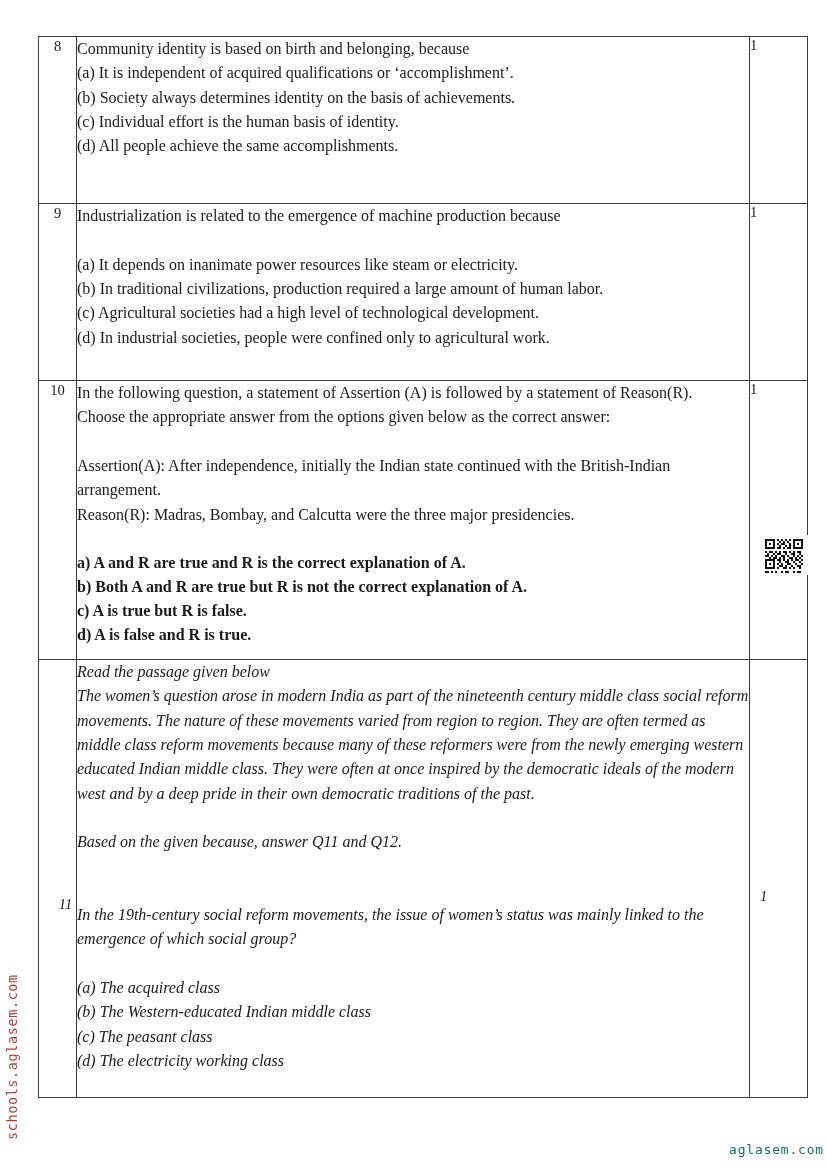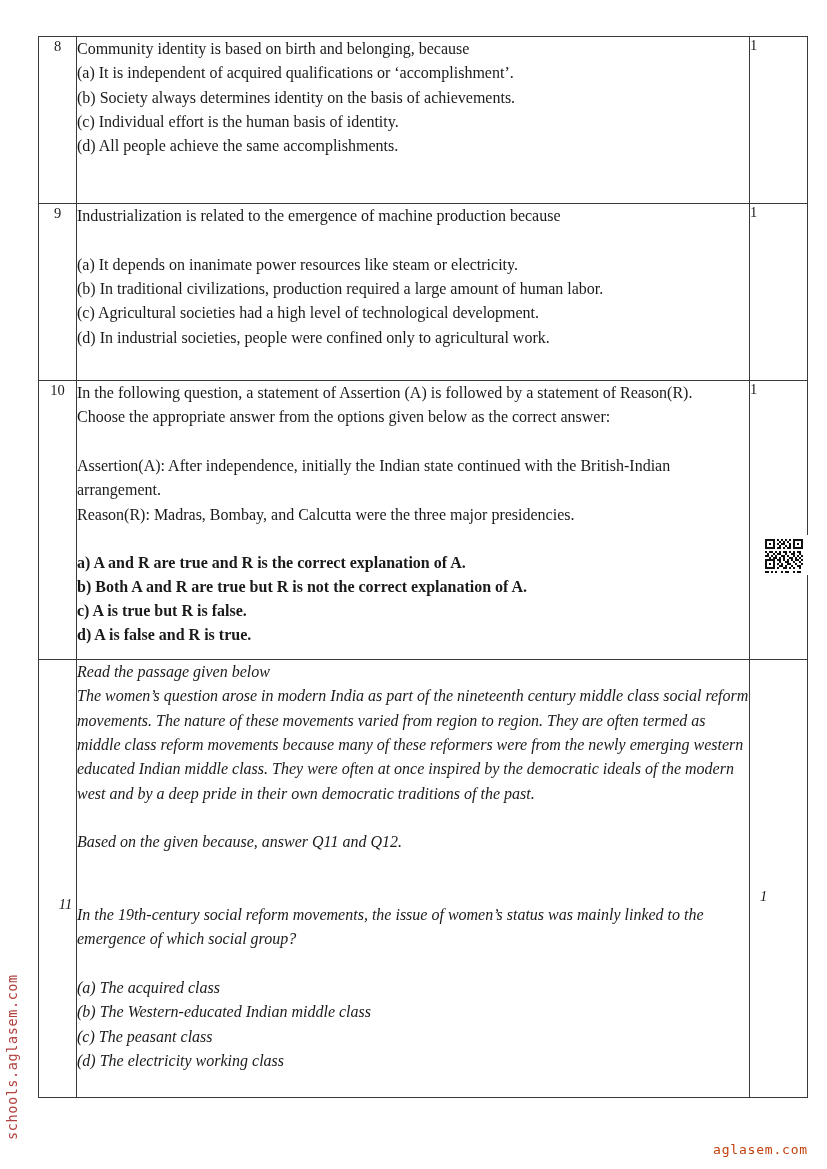--- a/index.html
+++ b/index.html
@@ -100,23 +100,23 @@
     font-size: 13.5px;
     letter-spacing: 0.6px;
     writing-mode: vertical-rl;
     transform: rotate(180deg);
     white-space: nowrap;
   }
 
   
   .footer {
     position: absolute;
-    right: 19px;
+    right: 3px;
     bottom: 12px;
-    color: #c2410c;
+    color: #0f766e;
     font-family: "DejaVu Sans Mono", "Liberation Mono", monospace;
     font-size: 13px;
     letter-spacing: 0.8px;
   }
 </style>
 </head>
 <body>
 
 <div class="page">
 

